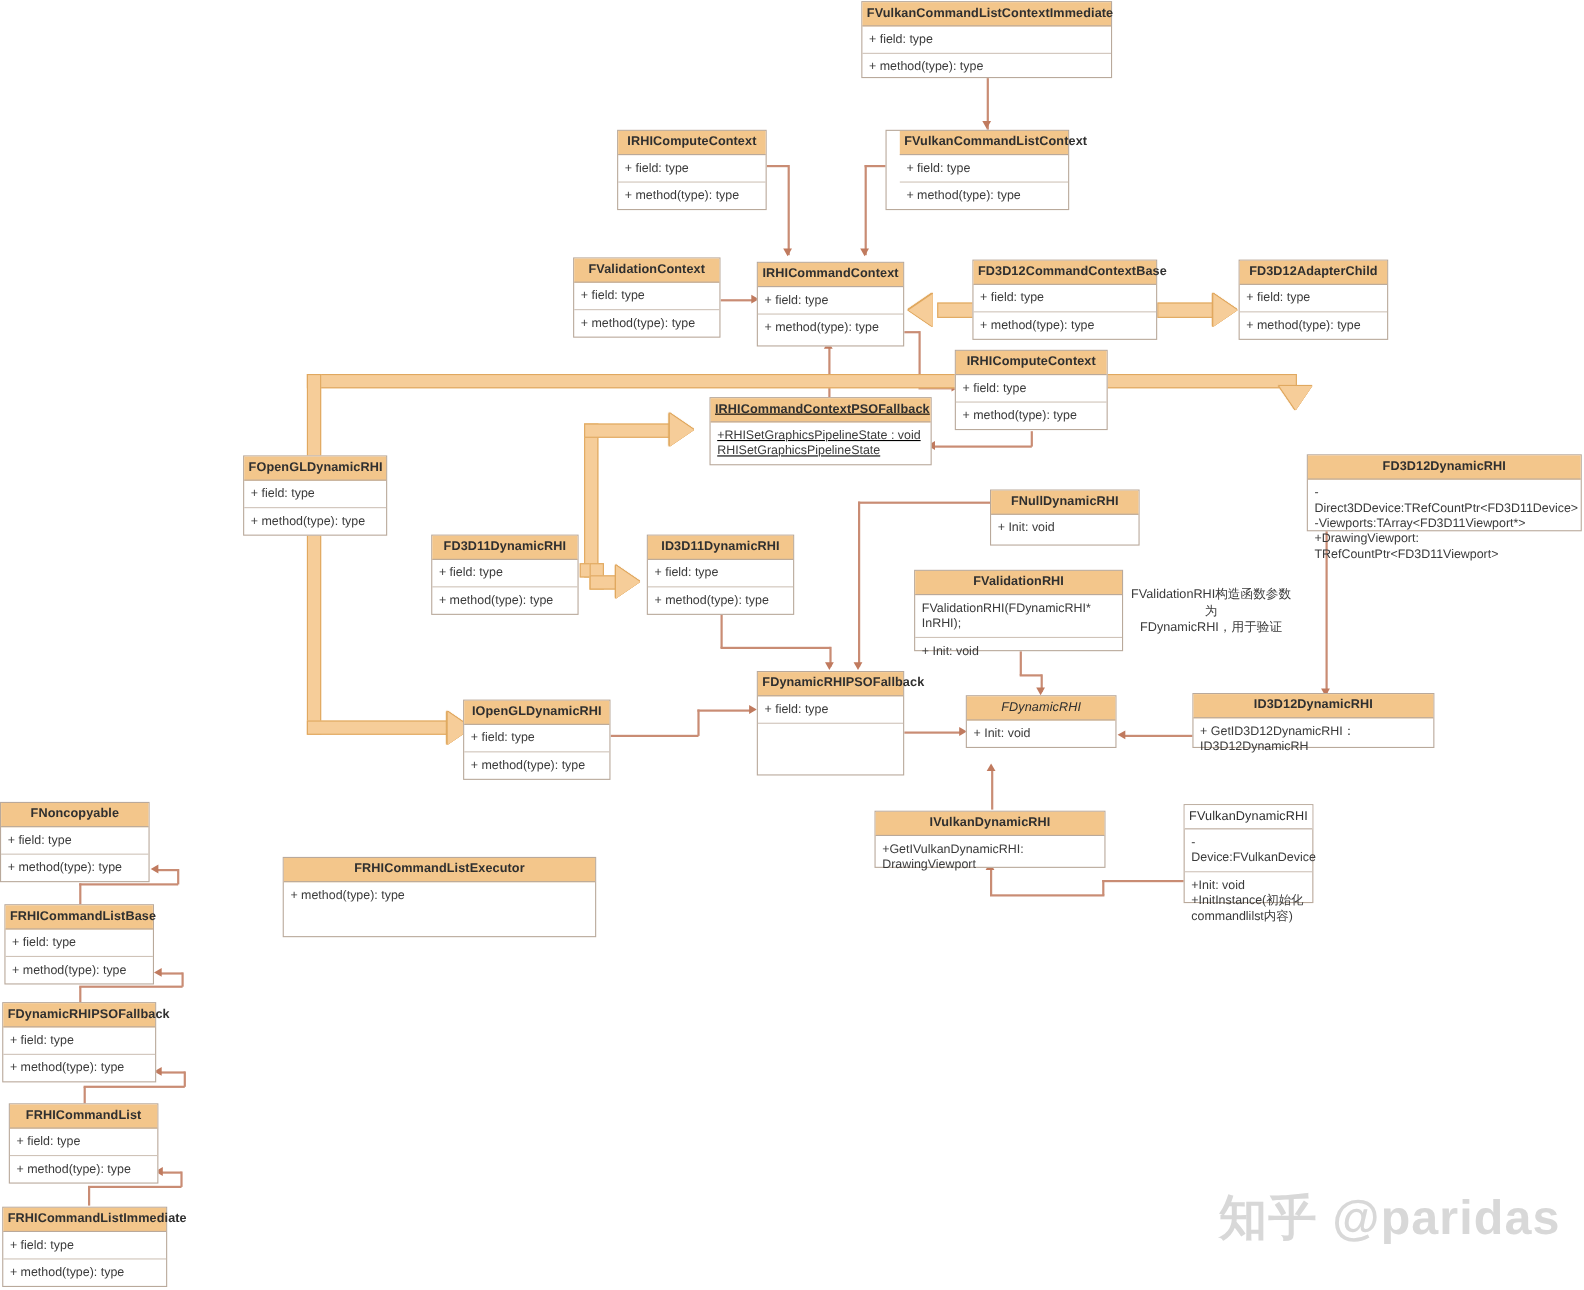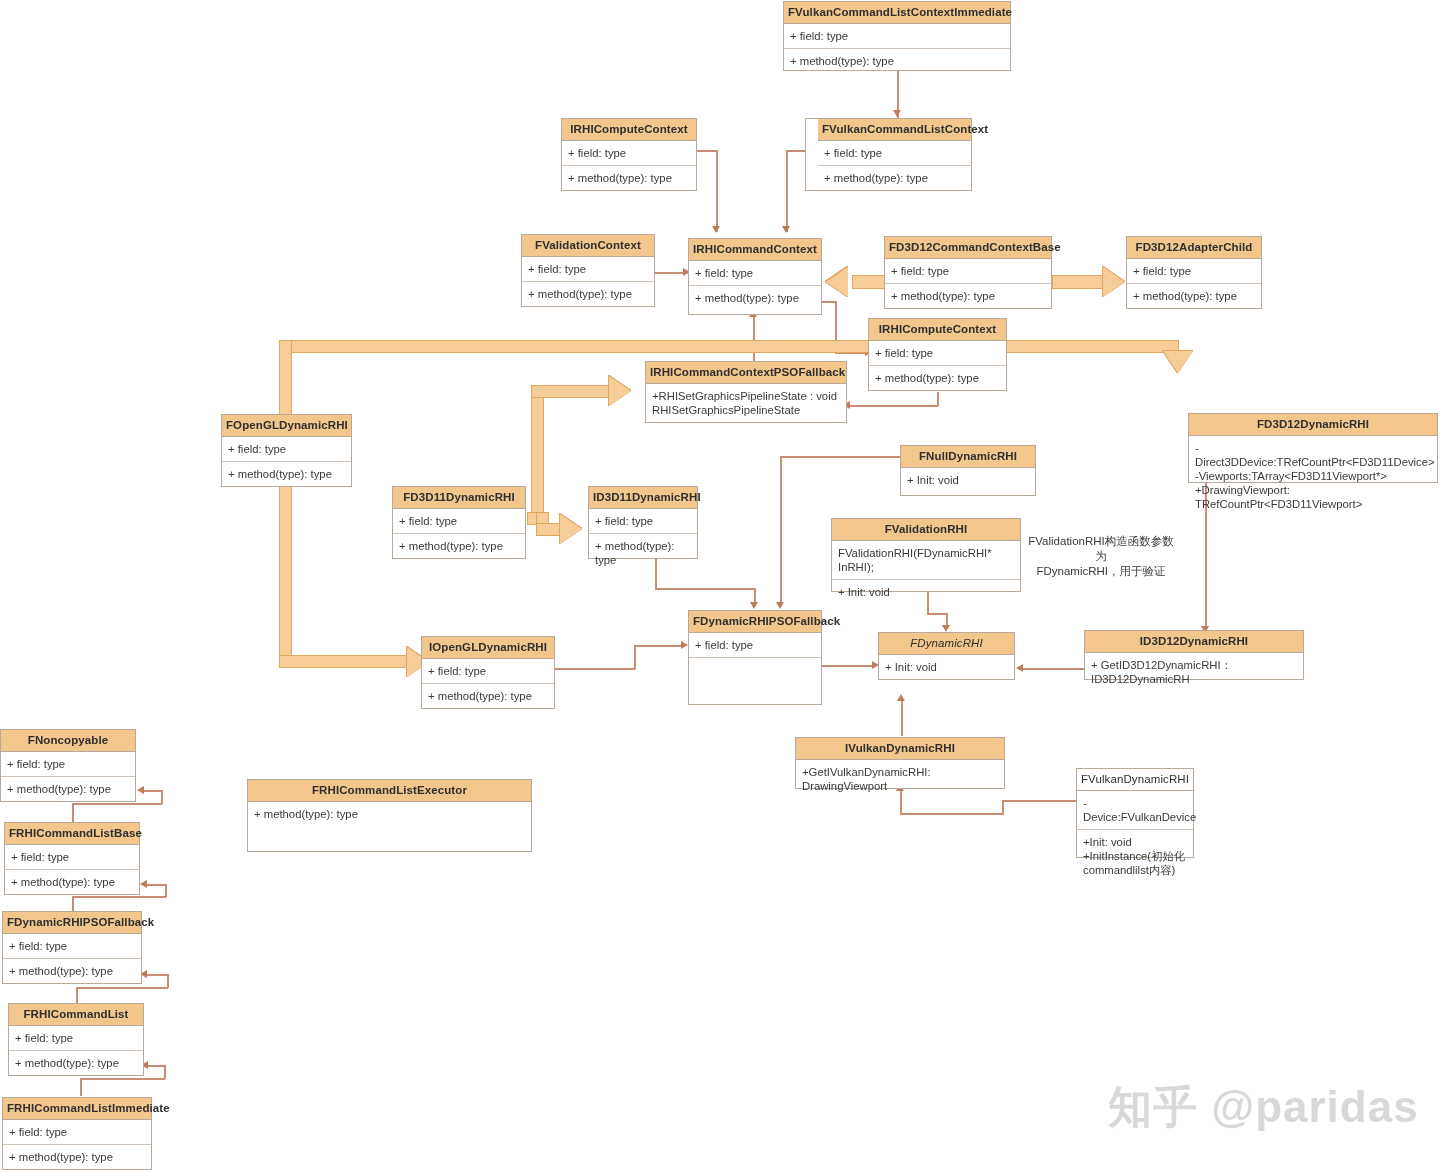--- a/index.html
+++ b/index.html
@@ -221,21 +221,21 @@
     <div class="sec">+ field: type</div>
     <div class="sec">+ method(type): type</div>
   </div>
 
   <div class="uml" style="left:868px;top:318px;width:139px;height:73px;">
     <div class="hdr">IRHIComputeContext</div>
     <div class="sec">+ field: type</div>
     <div class="sec">+ method(type): type</div>
   </div>
 
-  <div class="uml" style="left:645px;top:361px;width:202px;height:62px;">
+  <div class="uml" style="left:645px;top:361px;width:202px;height:62px;text-decoration:underline;">
     <div class="hdr">IRHICommandContextPSOFallback</div>
     <div class="sec multi">+RHISetGraphicsPipelineState : void
 RHISetGraphicsPipelineState</div>
   </div>
 
   <div class="uml" style="left:221px;top:414px;width:131px;height:73px;">
     <div class="hdr">FOpenGLDynamicRHI</div>
     <div class="sec">+ field: type</div>
     <div class="sec">+ method(type): type</div>
   </div>
@@ -251,21 +251,21 @@
     <div class="hdr">FNullDynamicRHI</div>
     <div class="sec">+ Init: void</div>
   </div>
 
   <div class="uml" style="left:392px;top:486px;width:134px;height:73px;">
     <div class="hdr">FD3D11DynamicRHI</div>
     <div class="sec">+ field: type</div>
     <div class="sec">+ method(type): type</div>
   </div>
 
-  <div class="uml" style="left:588px;top:486px;width:110px;height:73px;">
+  <div class="uml" style="left:588px;top:486px;width:134px;height:73px;">
     <div class="hdr">ID3D11DynamicRHI</div>
     <div class="sec">+ field: type</div>
     <div class="sec">+ method(type): type</div>
   </div>
 
   <div class="uml" style="left:831px;top:518px;width:190px;height:74px;">
     <div class="hdr">FValidationRHI</div>
     <div class="sec">FValidationRHI(FDynamicRHI* InRHI);</div>
     <div class="sec">+ Init: void</div>
   </div>
@@ -290,21 +290,21 @@
   <div class="uml" style="left:1084px;top:630px;width:220px;height:50px;">
     <div class="hdr">ID3D12DynamicRHI</div>
     <div class="sec">+ GetID3D12DynamicRHI：ID3D12DynamicRH</div>
   </div>
 
   <div class="uml" style="left:795px;top:737px;width:210px;height:52px;">
     <div class="hdr">IVulkanDynamicRHI</div>
     <div class="sec">+GetIVulkanDynamicRHI: DrawingViewport</div>
   </div>
 
-  <div class="uml" style="left:1076px;top:768px;width:118px;height:90px;">
+  <div class="uml" style="left:1076px;top:731px;width:118px;height:90px;">
     <div class="hdr plain">FVulkanDynamicRHI</div>
     <div class="sec">-Device:FVulkanDevice</div>
     <div class="sec multi">+Init: void
 +InitInstance(初始化
 commandlilst内容)</div>
   </div>
 
   <div class="uml" style="left:0px;top:729px;width:136px;height:73px;">
     <div class="hdr">FNoncopyable</div>
     <div class="sec">+ field: type</div>
@@ -328,21 +328,21 @@
     <div class="sec">+ field: type</div>
     <div class="sec">+ method(type): type</div>
   </div>
 
   <div class="uml" style="left:2px;top:1097px;width:150px;height:73px;">
     <div class="hdr">FRHICommandListImmediate</div>
     <div class="sec">+ field: type</div>
     <div class="sec">+ method(type): type</div>
   </div>
 
-  <div class="uml" style="left:247px;top:779px;width:285px;height:73px;">
+  <div class="uml" style="left:257px;top:779px;width:285px;height:73px;">
     <div class="hdr">FRHICommandListExecutor</div>
     <div class="sec">+ method(type): type</div>
   </div>
 
   <div class="note" style="left:1026px;top:534px;width:150px;white-space:pre-line;">FValidationRHI构造函数参数为
 FDynamicRHI，用于验证</div>
 
   <div class="wm" style="left:1108px;top:1078px;">知乎 @paridas</div>
 
 </div>

